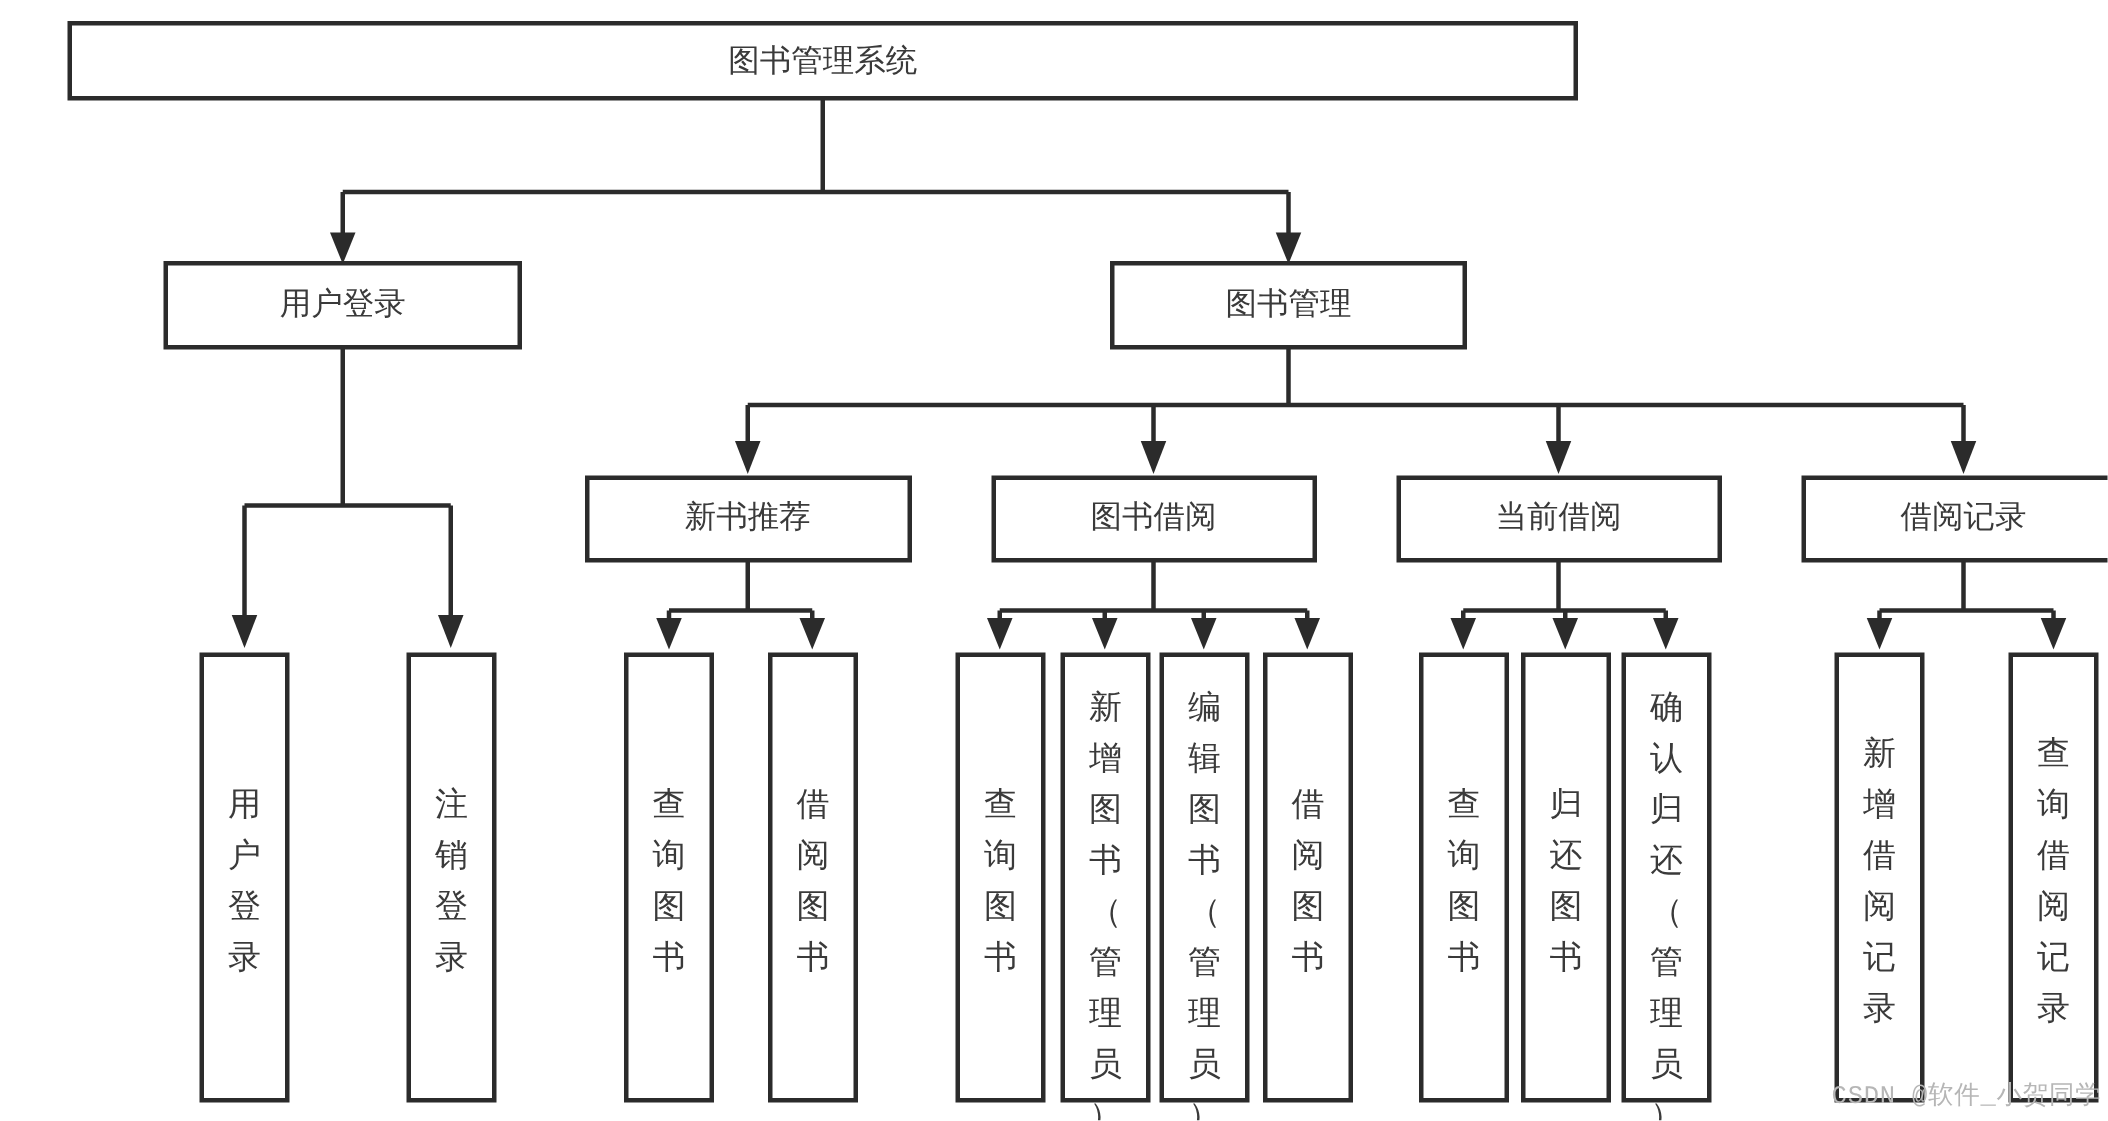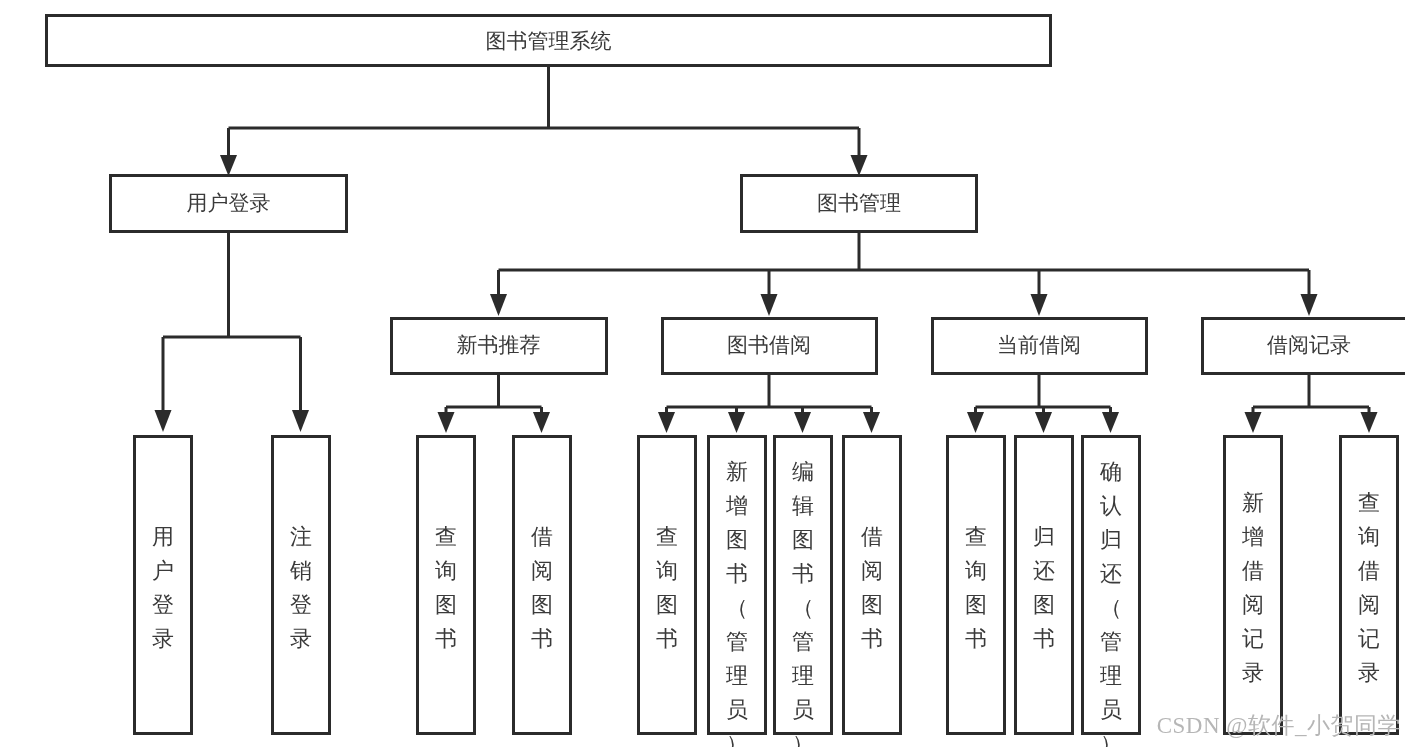--- a/index.html
+++ b/index.html
@@ -52,22 +52,22 @@
     stroke-linecap: butt;
   }
   .arrow-head {
     fill: #2b2b2b;
     stroke: none;
   }
   .watermark {
     position: absolute;
     right: 8px;
     bottom: 6px;
-    font-family: Liberation Serif, serif;
-    font-size: 23px;
+    font-family: Liberation Mono, monospace;
+    font-size: 17px;
     color: #b6b6b6;
     white-space: nowrap;
     letter-spacing: 0.5px;
     pointer-events: none;
   }
 </style>
 </head>
 <body>
 
 <div id="diagram-root">

